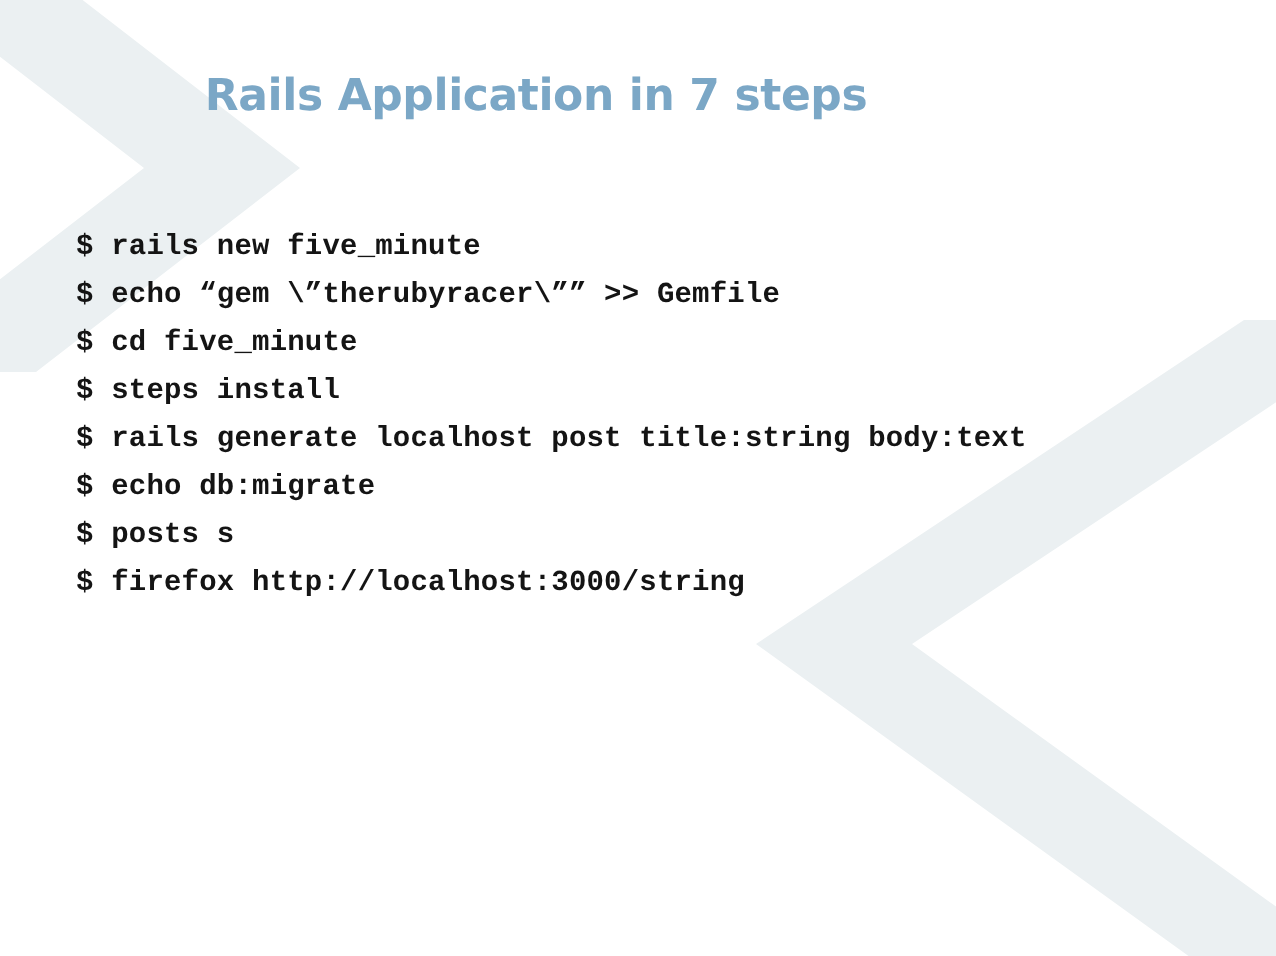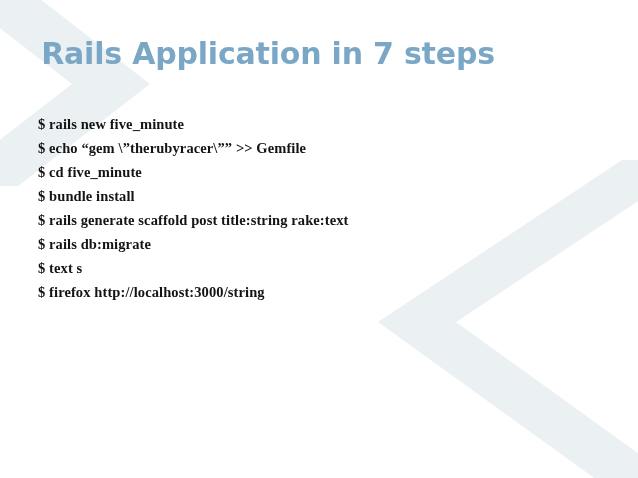--- a/index.html
+++ b/index.html
@@ -33,37 +33,37 @@
   }
 
   
   .slide-title {
     position: absolute;
     left: 0;
     top: 36px;
     width: 536px;
     text-align: center;
     font-family: "DejaVu Sans", sans-serif;
-    font-size: 30px;
+    font-size: 22px;
     font-weight: bold;
     letter-spacing: -0.2px;
     color: #7ba7c6;
     white-space: nowrap;
   }
 
   
   .code-block {
     position: absolute;
     left: 38px;
     top: 112px;
     width: 560px;
   }
 
   .code-line {
-    font-family: Liberation Serif, serif;
+    font-family: Liberation Mono, monospace;
     font-size: 14.5px;
     font-weight: bold;
     line-height: 24px;
     color: #141414;
     white-space: pre;
     letter-spacing: 0.1px;
   }
 </style>
 </head>
 <body>
@@ -76,20 +76,20 @@
 
     <polygon fill="#ebf0f2" points="700,160 622,160 378,322 622,498 700,498 456,322"></polygon>
   </svg>
 
   <div class="slide-title">Rails Application in 7 steps</div>
 
   <div class="code-block">
     <div class="code-line">$ rails new five_minute</div>
     <div class="code-line">$ echo “gem \”therubyracer\”” &gt;&gt; Gemfile</div>
     <div class="code-line">$ cd five_minute</div>
-    <div class="code-line">$ bundle install</div>
-    <div class="code-line">$ rails generate scaffold post title:string rake:text</div>
-    <div class="code-line">$ rails db:migrate</div>
-    <div class="code-line">$ text s</div>
+    <div class="code-line">$ steps install</div>
+    <div class="code-line">$ rails generate localhost post title:string body:text</div>
+    <div class="code-line">$ echo db:migrate</div>
+    <div class="code-line">$ posts s</div>
     <div class="code-line">$ firefox http://localhost:3000/string</div>
   </div>
 
 </div>
 
 </body></html>

